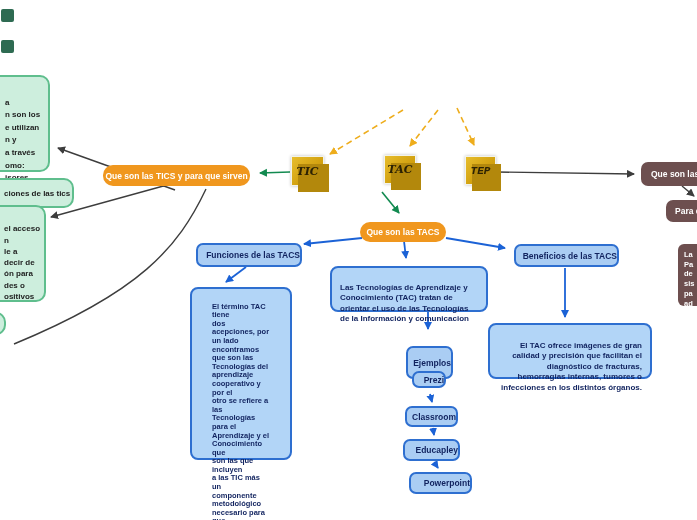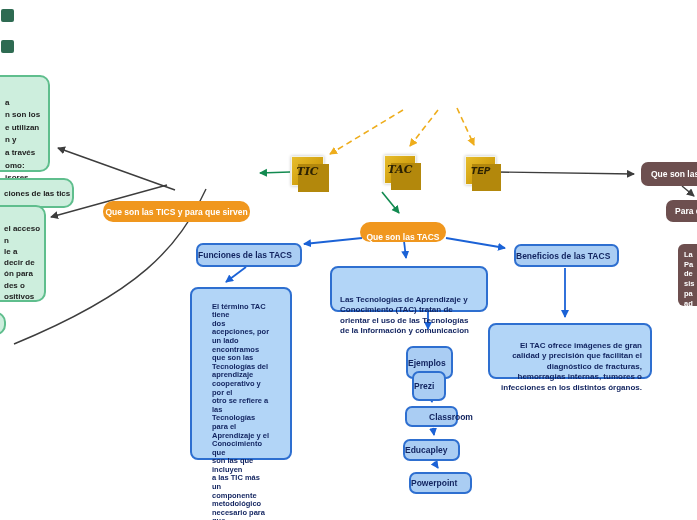--- a/index.html
+++ b/index.html
@@ -21,21 +21,21 @@
     font-family:"DejaVu Serif",serif;font-style:italic;font-weight:bold;
     font-size:11px;color:#2b2103;z-index:2;}
   .sticky::after{content:"";position:absolute;left:6px;top:7px;width:100%;height:100%;
     background:#b3880c;z-index:-1;}
   
   .orange{background:#f0971e;border-radius:10px;color:#fff;font-weight:bold;
     font-size:8.5px;display:flex;align-items:center;justify-content:center;z-index:2;}
   
   .bluenode{background:#aacdf3;border:2px solid #2e6fd0;border-radius:7px;
     color:#11235f;font-weight:bold;font-size:8.5px;
-    display:flex;align-items:center;justify-content:flex-start;z-index:2;}
+    display:flex;align-items:center;justify-content:flex-end;z-index:2;}
   .bluepara{background:#b2d5f7;border:2px solid #2e6fd0;border-radius:8px;
     color:#11235f;font-weight:bold;text-align:left;z-index:2;}
   
   .green{background:#cdeedd;border:2px solid #5fbe8d;border-radius:10px;
     color:#1d1d1d;font-weight:bold;font-size:8px;z-index:1;}
   
   .brown{background:#6d4f4f;border-radius:7px;color:#ffffff;font-weight:bold;
     font-size:8.5px;display:flex;align-items:center;z-index:2;}
   .sq{background:#2e6b52;border-radius:2px;}
   svg.wires{position:absolute;left:0;top:0;z-index:1;pointer-events:none;}
@@ -93,34 +93,34 @@
   <div class="abs sticky" style="left:291px;top:156px;width:33px;height:30px;">
     <span>TIC</span>
   </div>
   <div class="abs sticky" style="left:384px;top:155px;width:32px;height:29px;">
     <span>TAC</span>
   </div>
   <div class="abs sticky" style="left:465px;top:156px;width:31px;height:29px;font-family:Liberation Mono, monospace;">
     <span>TEP</span>
   </div>
 
-  <div class="abs orange" style="left:103px;top:165px;width:147px;height:21px;margin-top:36px;">
+  <div class="abs orange" style="left:103px;top:165px;width:147px;height:21px;">
     <span>Que son las TICS y para que sirven</span>
   </div>
-  <div class="abs orange" style="left:360px;top:222px;width:86px;height:20px;align-items:flex-end;">
+  <div class="abs orange" style="left:360px;top:222px;width:86px;height:20px;">
     <span>Que son las TACS</span>
   </div>
 
   <div class="abs bluenode" style="left:196px;top:243px;width:106px;height:24px;">
     <span>Funciones de las TACS</span>
   </div>
   <div class="abs bluenode" style="left:514px;top:244px;width:105px;height:23px;">
     <span>Beneficios de las TACS</span>
   </div>
-  <div class="abs bluepara ml" style="left:330px;top:266px;width:158px;height:46px;font-size:8px;line-height:10.5px;padding:16px 8px;">
+  <div class="abs bluepara ml" style="left:330px;top:266px;width:158px;height:46px;font-size:8px;line-height:10.5px;padding:4px 8px;">
     <span>Las Tecnologías de Aprendizaje y
 Conocimiento (TAC) tratan de
 orientar el uso de las Tecnologías
 de la Información y comunicacion</span>
   </div>
   <div class="abs bluepara ml" style="left:190px;top:287px;width:102px;height:173px;font-size:7.5px;line-height:8.6px;padding:5px 20px;">
     <span>El término TAC tiene
 dos acepciones, por
 un lado encontramos
 que son las
@@ -143,21 +143,21 @@
   <div class="abs bluepara ml" style="left:488px;top:323px;width:164px;height:56px;font-size:8px;line-height:10.6px;padding:5px 8px;text-align:right;">
     <span>El TAC ofrece imágenes de gran
 calidad y precisión que facilitan el
 diagnóstico de fracturas,
 hemorragias internas, tumores o
 infecciones en los distintos órganos.</span>
   </div>
   <div class="abs bluenode" style="left:406px;top:346px;width:47px;height:33px;">
     <span>Ejemplos</span>
   </div>
-  <div class="abs bluenode" style="left:412px;top:371px;width:34px;height:30px;">
+  <div class="abs bluenode" style="left:412px;top:371px;width:34px;height:17px;">
     <span>Prezi</span>
   </div>
   <div class="abs bluenode" style="left:405px;top:406px;width:53px;height:21px;padding-left:22px;">
     <span>Classroom</span>
   </div>
   <div class="abs bluenode" style="left:403px;top:439px;width:57px;height:22px;">
     <span>Educapley</span>
   </div>
   <div class="abs bluenode" style="left:409px;top:472px;width:63px;height:22px;">
     <span>Powerpoint</span>

